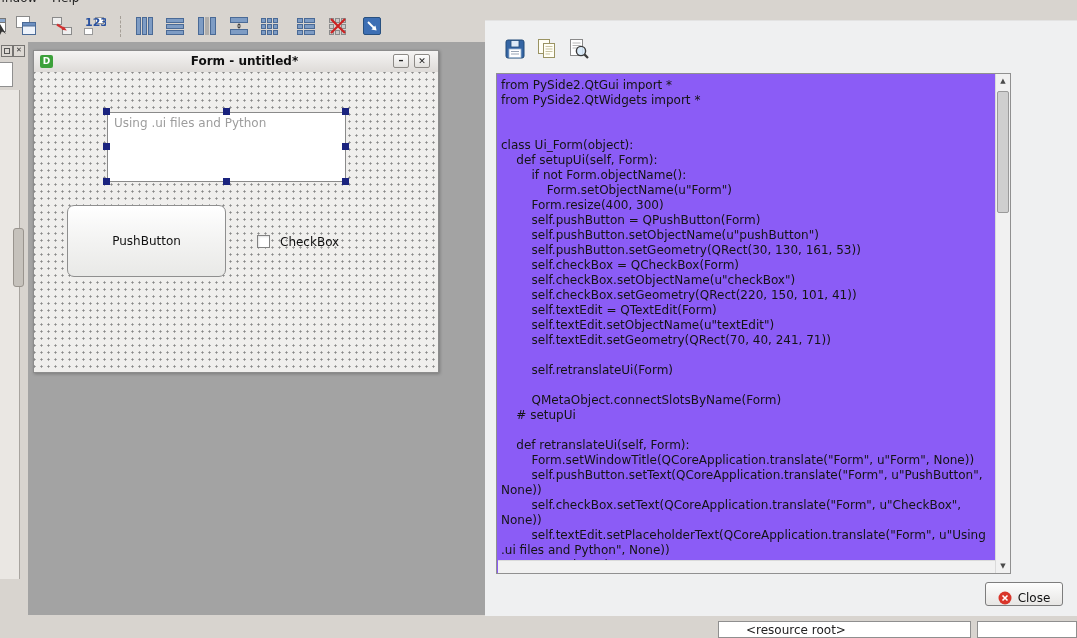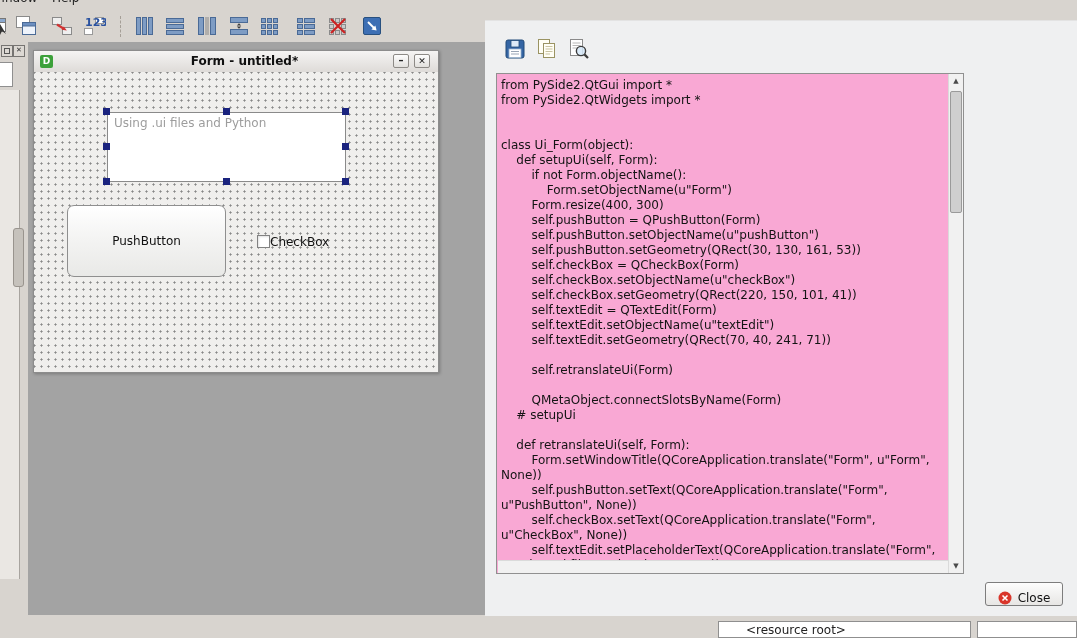--- a/index.html
+++ b/index.html
@@ -36,28 +36,28 @@
   .fw-title{position:absolute;left:17px;right:0;top:3px;text-align:center;font-size:12px;font-weight:600;color:#101010;}
   .fw-btn{position:absolute;top:3px;width:16px;height:14px;box-sizing:border-box;border:1px solid #8d8a86;border-radius:2px;background:linear-gradient(#fdfdfd,#e2e0dd);font-size:10px;line-height:12px;text-align:center;font-weight:bold;color:#222;}
   .fw-min{right:29px;}
   .fw-close{right:8px;font-size:9px;}
   .fw-body{position:absolute;left:0;right:0;top:21px;bottom:0;background-color:#f0efed;background-image:radial-gradient(circle,#878787 0.8px,transparent 1.4px);background-size:7px 7px;background-position:4px 4px;}
 
   .textedit{position:absolute;left:73px;top:40px;width:239px;height:70px;background:#fff;border:1px solid #8a8a8a;box-sizing:border-box;}
   .te-placeholder{padding:3px 6px;color:#9d9d9d;font-size:12px;}
   .handle{position:absolute;width:7px;height:7px;background:var(--selection-handle,#1a237e);}
   .pushbutton{position:absolute;left:33px;top:133px;width:159px;height:72px;box-sizing:border-box;border:1px solid #8f8f8f;border-radius:7px;background:linear-gradient(180deg,#ffffff,#f4f4f3 45%,#e9e9e7);display:flex;align-items:center;justify-content:center;font-size:12px;color:#111;box-shadow:inset 0 1px 0 #fff;}
-  .checkbox{position:absolute;left:223px;top:149px;width:101px;height:41px;display:flex;align-items:center;gap:0;font-size:12px;color:#111;}
+  .checkbox{position:absolute;left:223px;top:149px;width:101px;height:41px;display:flex;align-items:center;gap:10px;font-size:12px;color:#111;}
   .cb-box{width:13px;height:13px;box-sizing:border-box;background:#fff;border:1px solid #828282;box-shadow:inset 1px 1px 2px rgba(0,0,0,.12);}
 
   
   .dialog{position:absolute;left:485px;top:20px;width:592px;height:595px;background:var(--dialog-bg,#eff0f1);border-top:1px solid #e3e3e3;}
   .dt-btn{position:absolute;top:16px;width:24px;height:24px;}
   .dtb-save{left:18px;} .dtb-copy{left:50px;} .dtb-find{left:82px;}
-  .code-box{position:absolute;left:11px;top:52px;width:468px;height:501px;box-sizing:border-box;background:#f9a8d4;border:1px solid #909090;}
+  .code-box{position:absolute;left:11px;top:52px;width:515px;height:501px;box-sizing:border-box;background:#8b5cf6;border:1px solid #909090;}
   .code-content{position:absolute;left:1px;top:1px;right:15px;bottom:13px;overflow:hidden;padding:3px 2px 0 3px;font-size:12px;line-height:15px;color:#141414;}
   .code-line{white-space:pre-wrap;min-height:15px;}
   .vsb{position:absolute;top:0;right:0;bottom:0;width:14px;background:#f1f1f1;border-left:1px solid #dadada;}
   .vsb-arrow{position:absolute;left:0;right:0;height:14px;font-size:7px;line-height:14px;text-align:center;color:#4a4a4a;}
   .vsb-up{top:0;} .vsb-down{bottom:0;}
   .vsb-thumb{position:absolute;left:1px;right:1px;top:17px;height:122px;background:#cfcfcf;border:1px solid #9a9a9a;border-radius:2px;box-sizing:border-box;}
   .hsb{position:absolute;left:1px;right:15px;bottom:0;height:12px;background:#f1f1f1;border-top:1px solid #dadada;}
   .close-btn{position:absolute;left:500px;top:561px;width:78px;height:24px;box-sizing:border-box;display:flex;align-items:flex-end;justify-content:center;gap:6px;background:linear-gradient(#fdfdfd,#e7e6e4);border:1px solid #7d7d7d;border-radius:3px;font-size:12px;color:#111;}
 
   

